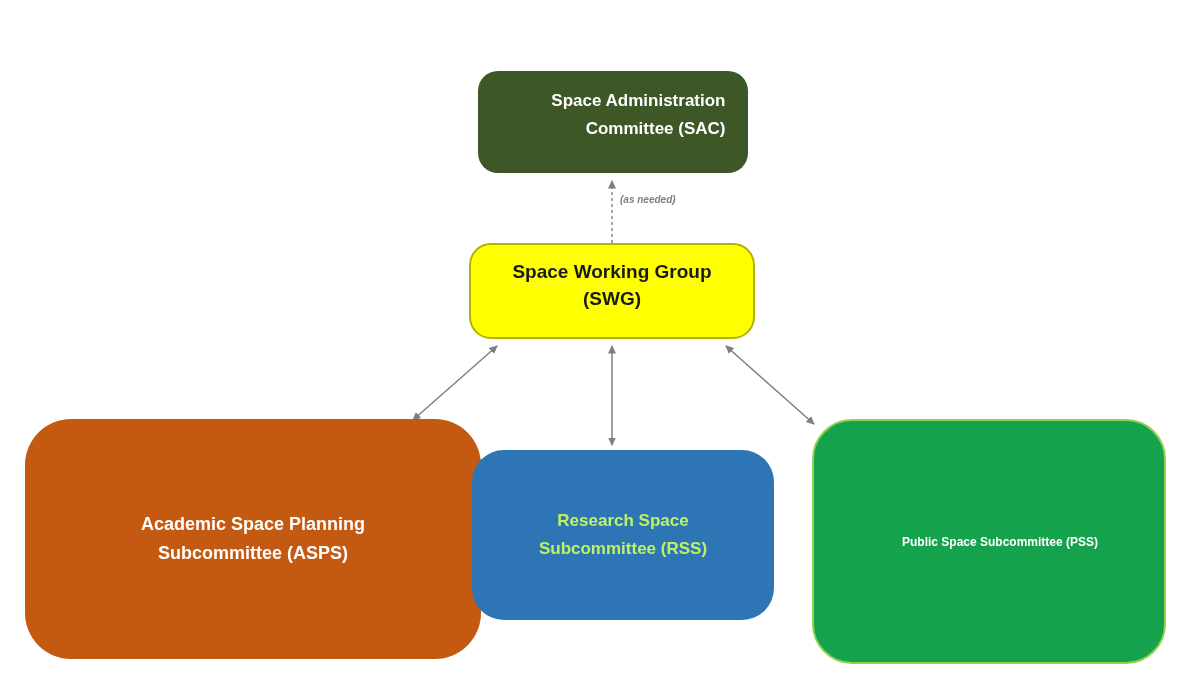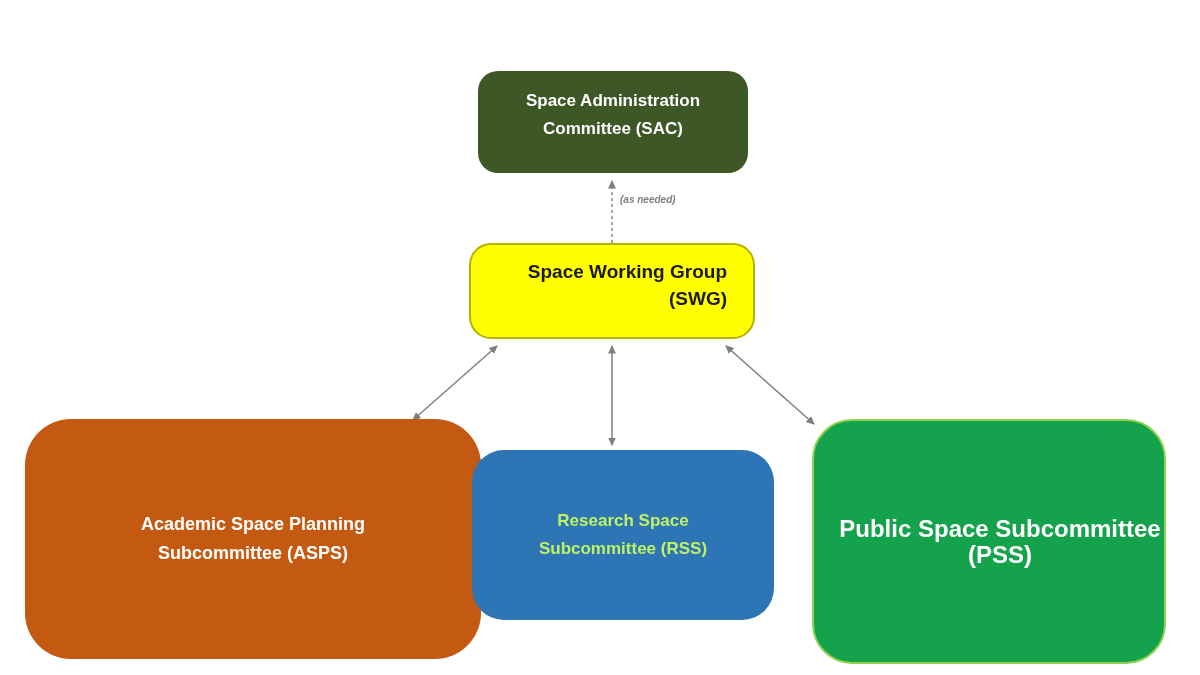--- a/index.html
+++ b/index.html
@@ -35,32 +35,33 @@
   .node .label {
     display: inline-block;
   }
   .node-sac {
     left: 478px; top: 71px;
     width: 270px; height: 102px;
     border-radius: 20px;
     font-size: 17px;
     line-height: 28px;
     padding-bottom: 14px;
+    text-align: right;
   }
   .node-sac .label { max-width: 225px; }
   .node-swg {
     left: 469px; top: 243px;
     width: 286px; height: 96px;
     border-radius: 22px;
     border: 2px solid;
     font-size: 19px;
     line-height: 27px;
     padding-bottom: 12px;
   }
-  .node-swg .label { max-width: 230px; text-align: right; }
+  .node-swg .label { max-width: 230px; }
   .node-asps {
     left: 25px; top: 419px;
     width: 456px; height: 240px;
     border-radius: 46px;
     font-size: 18px;
     line-height: 29px;
   }
   .node-asps .label { max-width: 300px; }
   .node-rss {
     left: 472px; top: 450px;
@@ -68,21 +69,21 @@
     border-radius: 32px;
     font-size: 17px;
     line-height: 28px;
   }
   .node-rss .label { max-width: 200px; }
   .node-pss {
     left: 812px; top: 419px;
     width: 354px; height: 245px;
     border-radius: 40px;
     border: 2px solid;
-    font-size: 24px;
+    font-size: 12px;
     line-height: 26px;
     padding-left: 22px;
   }
   .node-pss .label { max-width: 330px; }
   .edge-label {
     position: absolute;
     left: 620px; top: 194px;
     font-size: 10px;
     font-style: italic;
     font-weight: bold;

